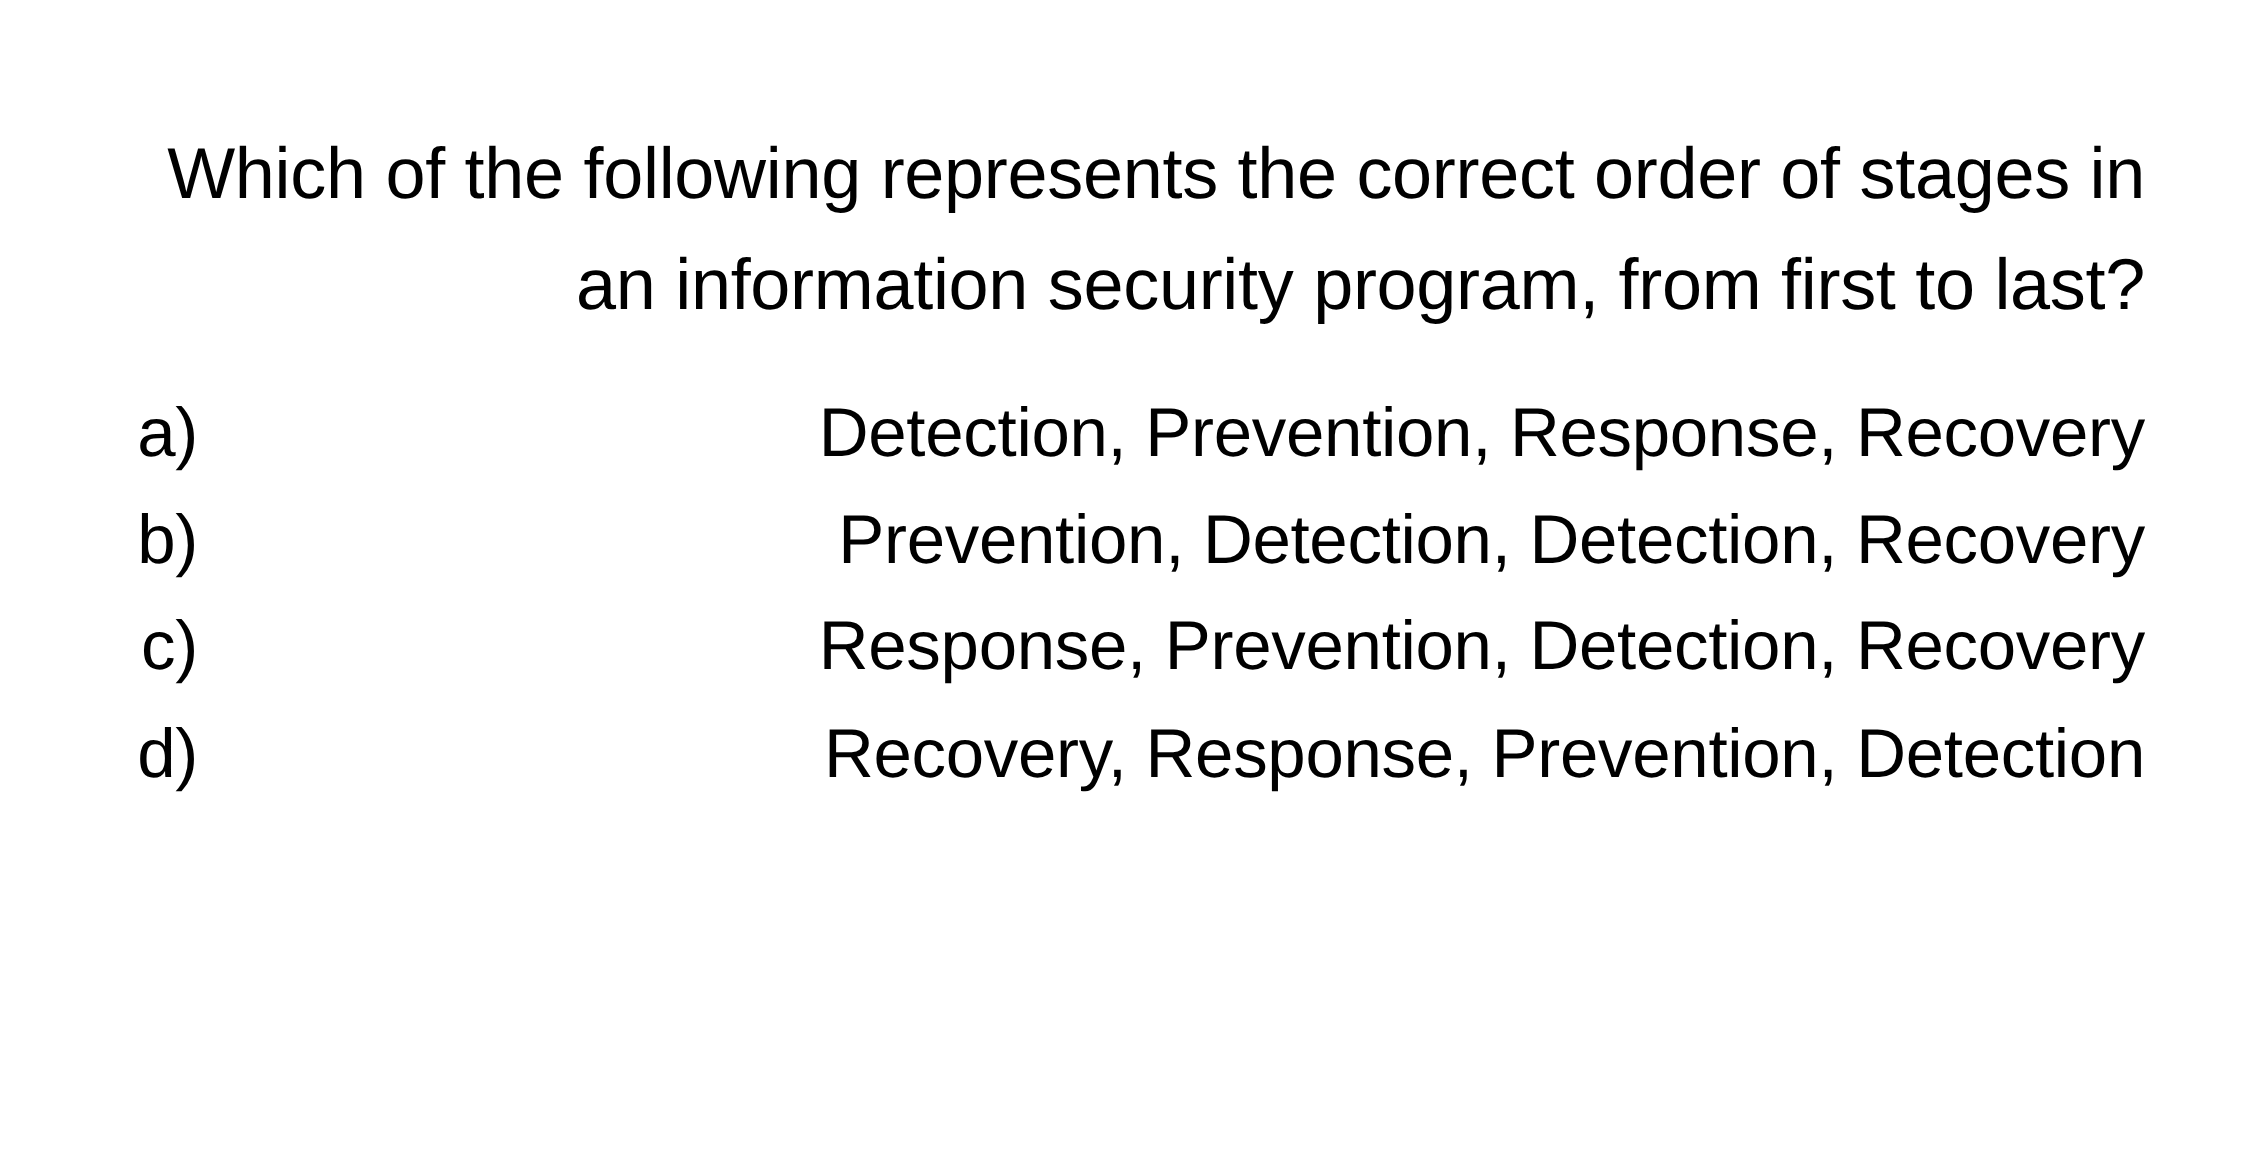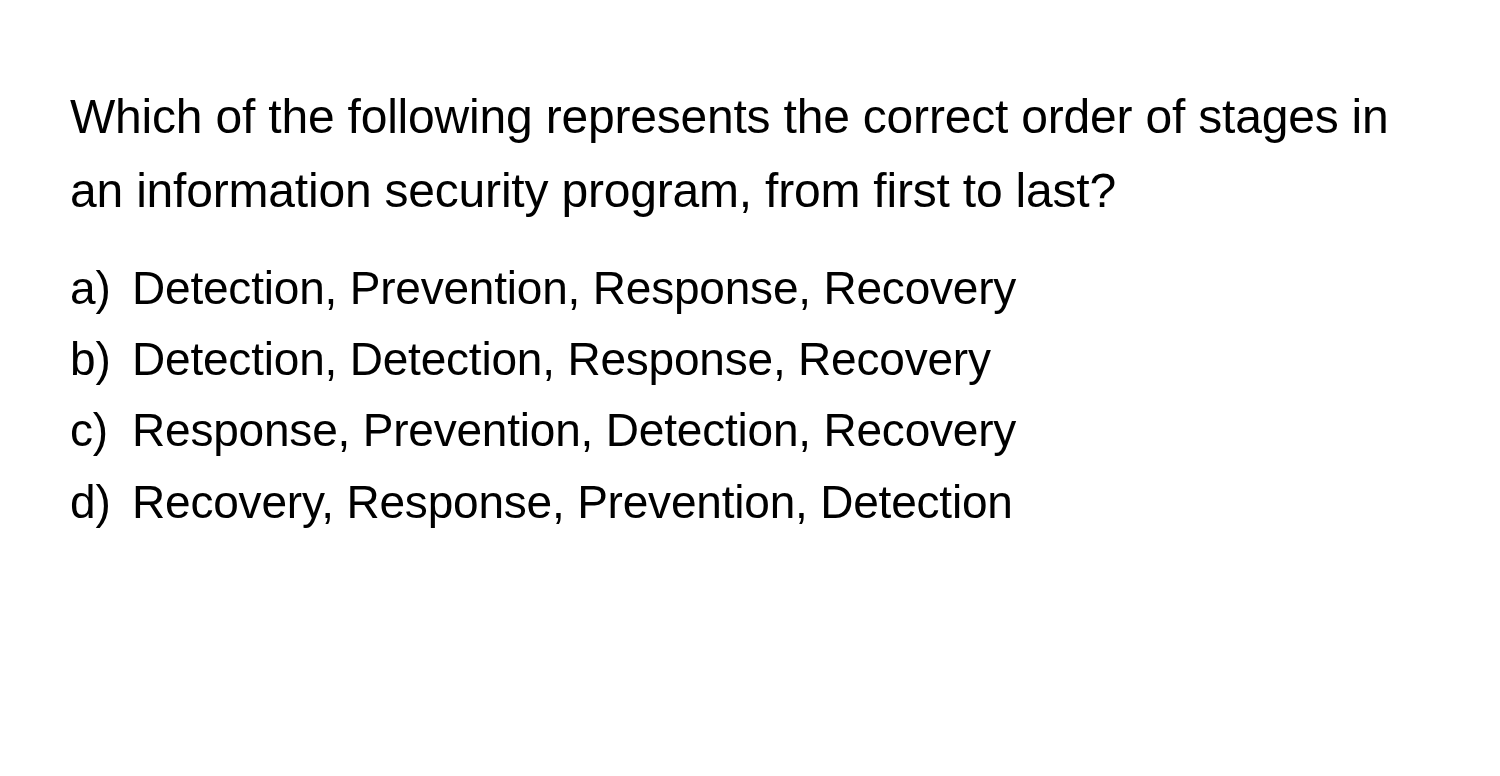--- a/index.html
+++ b/index.html
@@ -1,18 +1,19 @@
 <!DOCTYPE html>
 <html><head>
   <meta charset="utf-8">
   <style>
     * {
       margin: 0;
       padding: 0;
       box-sizing: border-box;
+      text-align: right;
     }
     html, body {
       width: 1500px;
       height: 776px;
       background: #ffffff;
       font-family: -apple-system, BlinkMacSystemFont, "Segoe UI", Helvetica, Arial, sans-serif;
       color: #000000;
     }
     .document {
       padding: 80px 70px 0 70px;
@@ -48,21 +49,21 @@
 <div class="document">
   <div class="question">Which of the following represents the correct order of stages in an information security program, from first to last?</div>
 
   <div class="options">
     <div class="option">
       <span class="option-label">a)</span>
       <span class="option-text">Detection, Prevention, Response, Recovery</span>
     </div>
     <div class="option">
       <span class="option-label">b)</span>
-      <span class="option-text">Detection, Detection, Response, Recovery</span>
+      <span class="option-text">Prevention, Detection, Detection, Recovery</span>
     </div>
     <div class="option">
       <span class="option-label">c)</span>
       <span class="option-text">Response, Prevention, Detection, Recovery</span>
     </div>
     <div class="option">
       <span class="option-label">d)</span>
       <span class="option-text">Recovery, Response, Prevention, Detection</span>
     </div>
   </div>

